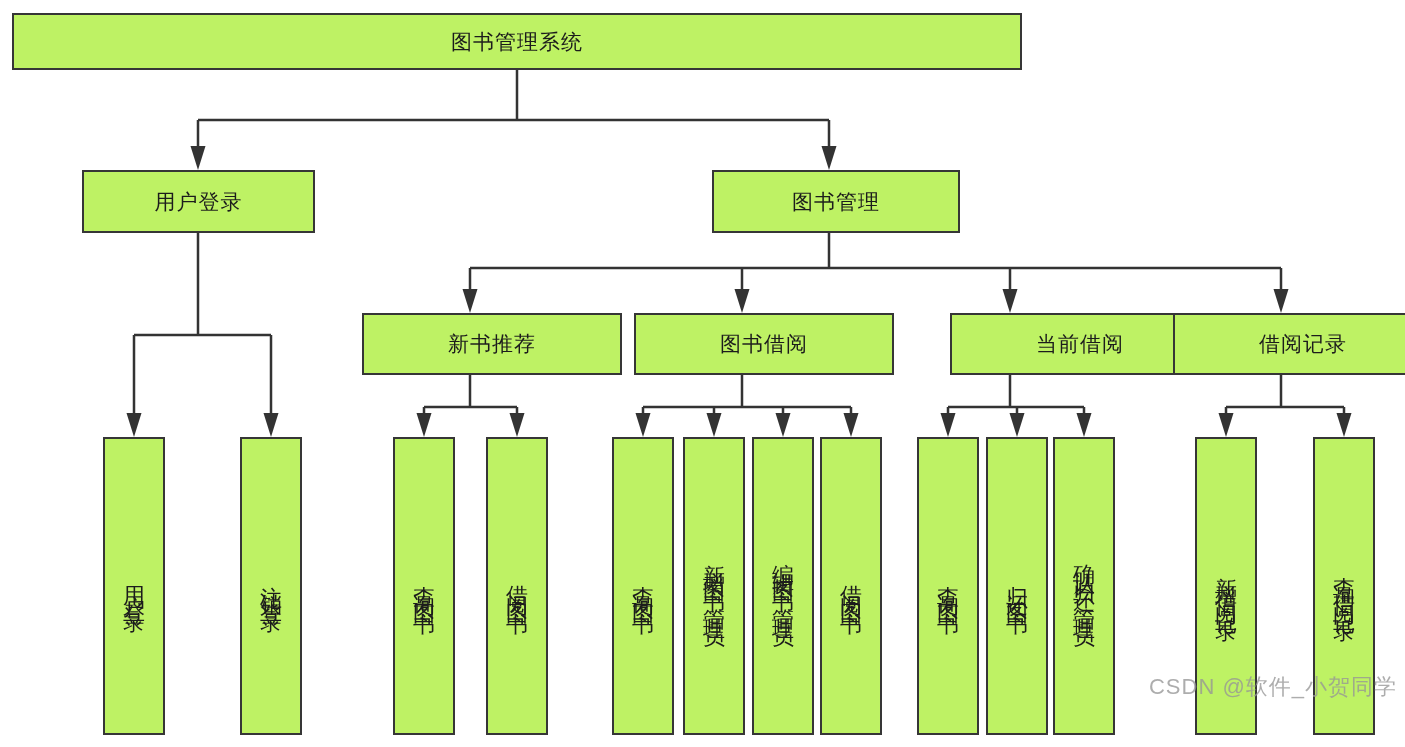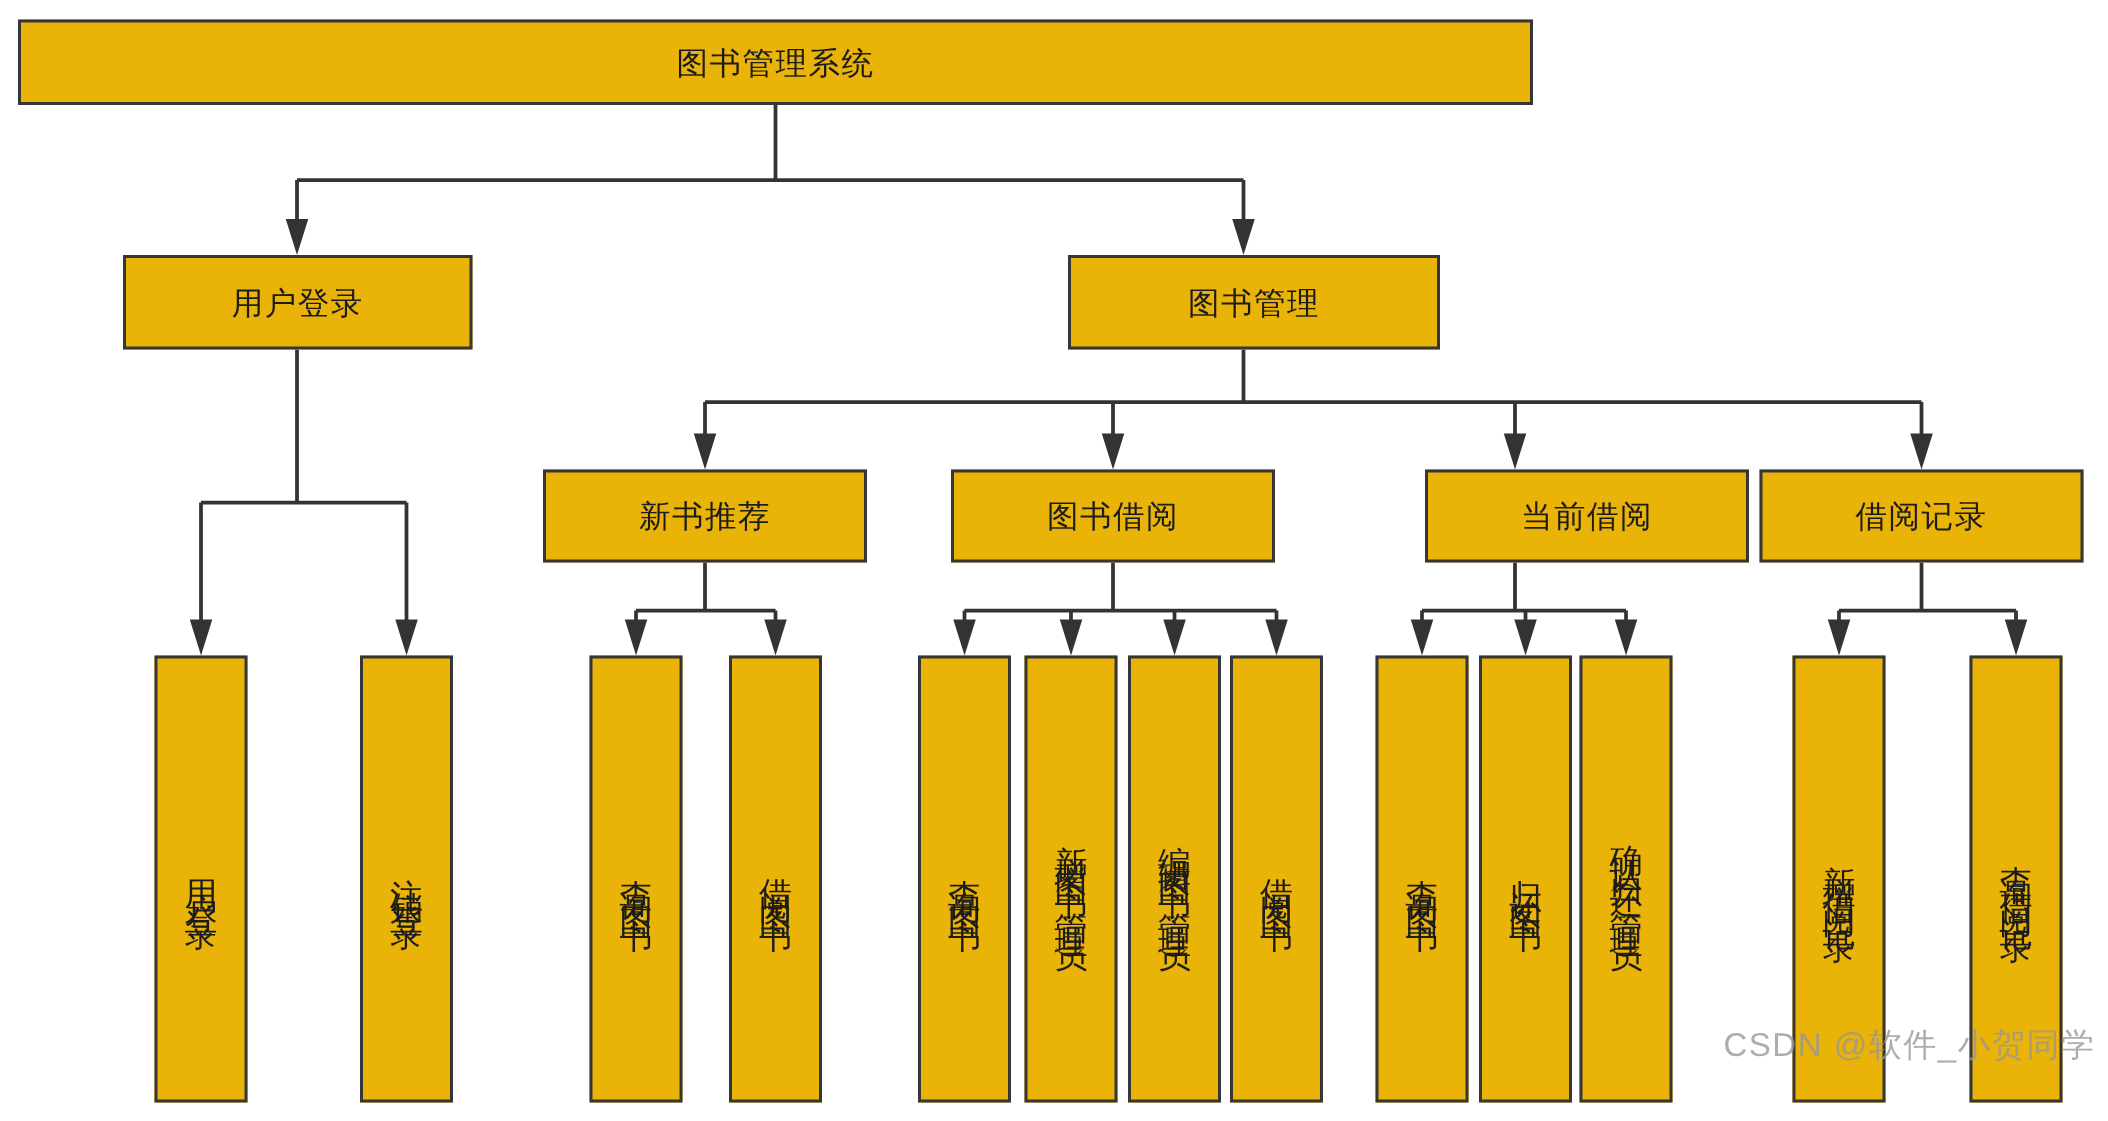--- a/index.html
+++ b/index.html
@@ -18,21 +18,21 @@
   #connector-svg {
     position: absolute;
     left: 0;
     top: 0;
     z-index: 1;
   }
   .box {
     position: absolute;
     box-sizing: border-box;
     border: 2.5px solid #363636;
-    background: #eab308;
+    background: #bef264;
     color: #1c1c1c;
     display: flex;
     align-items: center;
     justify-content: center;
     z-index: 2;
     text-align: left;
   }
   .hbox {
     font-size: 21px;
     letter-spacing: 1px;
@@ -41,21 +41,21 @@
     left: 12px; top: 13px;
     width: 1010px; height: 57px;
   }
   .lvl2 {
     top: 170px; height: 63px;
   }
   .b-login { left: 82px;  width: 233px; }
   .b-mgmt  { left: 712px; width: 248px; }
   .lvl3 {
     top: 313px; height: 62px;
-    width: 216px;
+    width: 260px;
   }
   .b-l3-0 { left: 362px; }
   .b-l3-1 { left: 634px; }
   .b-l3-2 { left: 902px; margin-left: 48px; }
   .b-l3-3 { left: 1173px; }
   .vbox {
     top: 437px;
     width: 62px; height: 298px;
     writing-mode: vertical-rl;
     font-size: 22px;
@@ -77,21 +77,20 @@
   .v12 { left: 1313px; }
   #watermark {
     position: absolute;
     right: 8px;
     top: 672px;
     z-index: 3;
     font-size: 22px;
     color: rgba(150, 150, 150, 0.78);
     letter-spacing: 1px;
     white-space: nowrap;
-    margin-top: 10px;
   }
 </style>
 </head>
 <body>
 
 <div id="canvas">
 
   <svg id="connector-svg" width="1405" height="747" viewBox="0 0 1405 747">
     <g stroke="#333333" stroke-width="2.5" fill="none">
 

